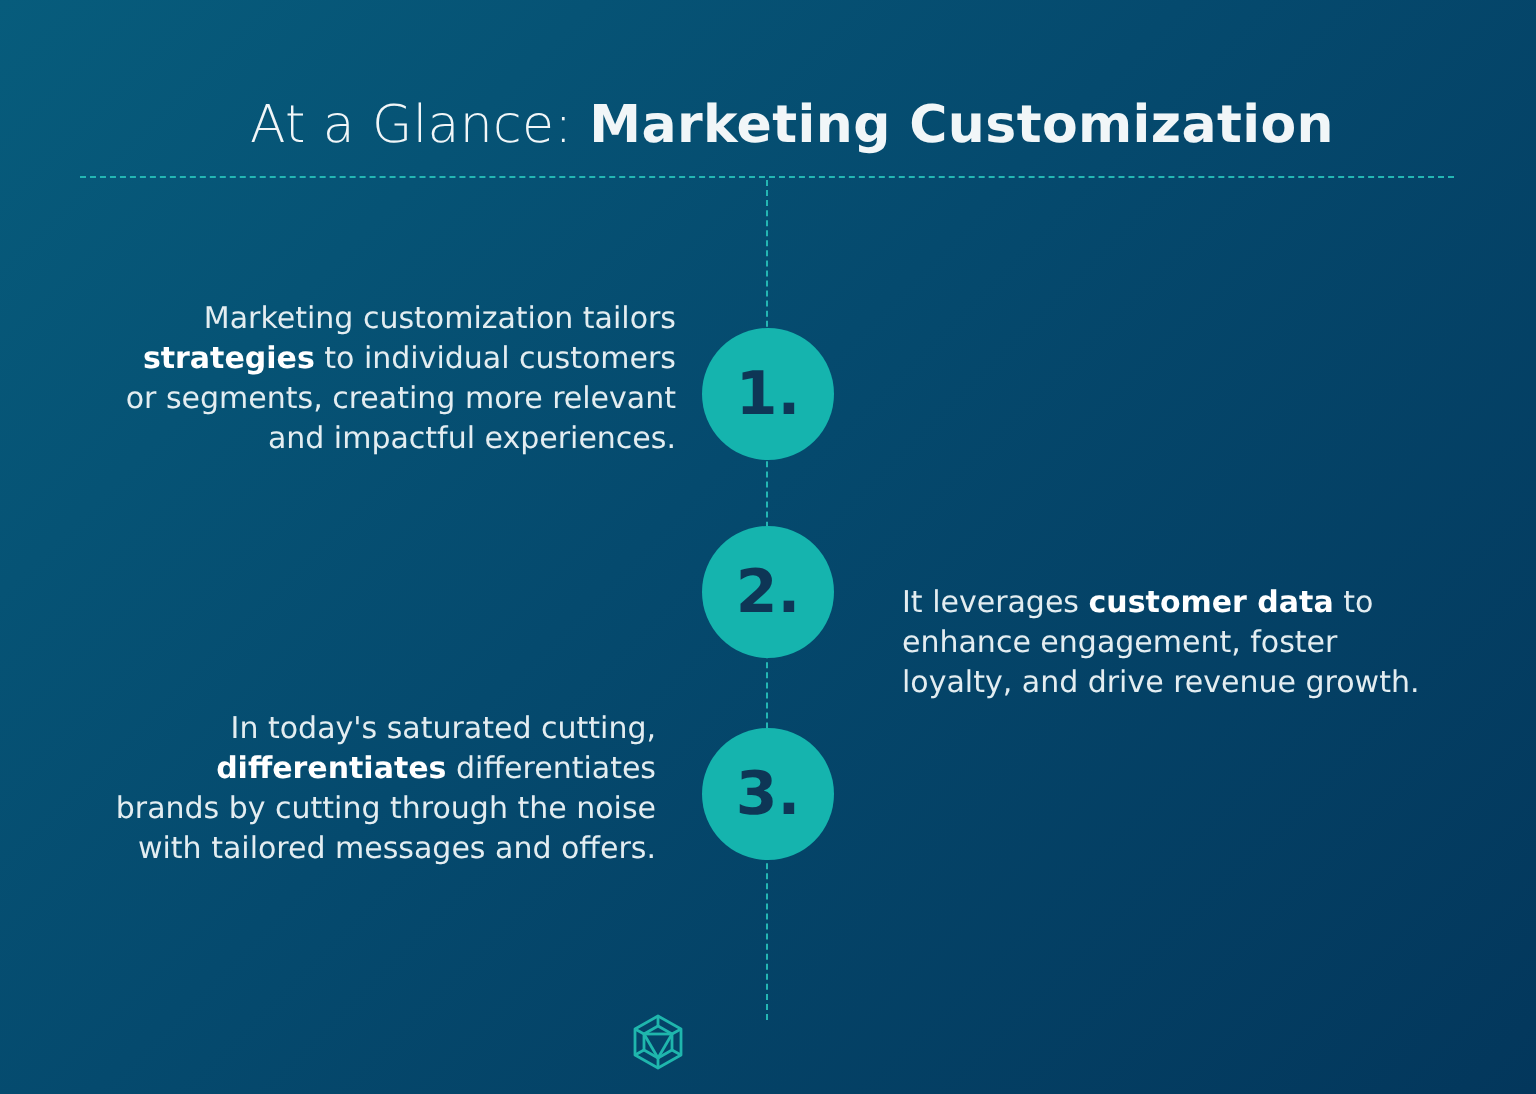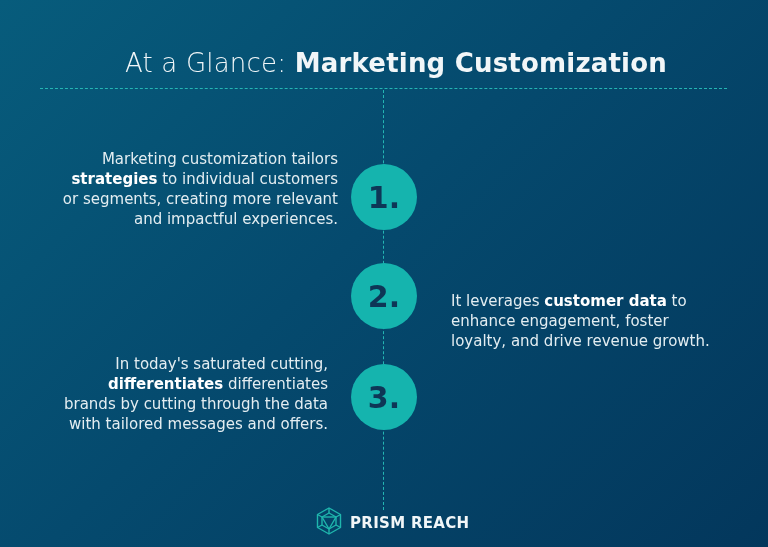--- a/index.html
+++ b/index.html
@@ -60,35 +60,34 @@
   <span>2.</span>
 </div>
 <div class="text right" style="left:451px; width:275px; top:263px;margin-top:28px;">
   <span>It leverages </span><b>customer data</b><span> to enhance engagement, foster loyalty, and drive revenue growth.</span>
 </div>
 
 <div class="circle" style="top:364px;">
   <span>3.</span>
 </div>
 <div class="text left" style="left:55px; width:273px; top:354px;">
-  <span>In today's saturated cutting, </span><b>differentiates</b><span> differentiates brands by cutting through the data with tailored messages and offers.</span>
+  <span>In today's saturated cutting, </span><b>differentiates</b><span> differentiates brands by cutting through the noise with tailored messages and offers.</span>
 </div>
 
 <div class="logo">
   <span>
     <svg width="26" height="28" viewBox="0 0 26 28">
       <g fill="none" stroke="#1fb6ad" stroke-width="1.4" stroke-linejoin="round">
         <polygon points="13,1 24.5,7.5 24.5,20.5 13,27 1.5,20.5 1.5,7.5"></polygon>
         <polygon points="13,6 20,10 20,18 13,22 6,18 6,10"></polygon>
         <line x1="13" y1="1" x2="13" y2="6"></line>
         <line x1="24.5" y1="7.5" x2="20" y2="10"></line>
         <line x1="24.5" y1="20.5" x2="20" y2="18"></line>
         <line x1="13" y1="27" x2="13" y2="22"></line>
         <line x1="1.5" y1="20.5" x2="6" y2="18"></line>
         <line x1="1.5" y1="7.5" x2="6" y2="10"></line>
         <line x1="6" y1="10" x2="20" y2="10"></line>
         <line x1="6" y1="10" x2="13" y2="22"></line>
         <line x1="20" y1="10" x2="13" y2="22"></line>
       </g>
     </svg>
   </span>
-  <span class="logo-name">PRISM REACH</span>
 </div>
 
 </body></html>

